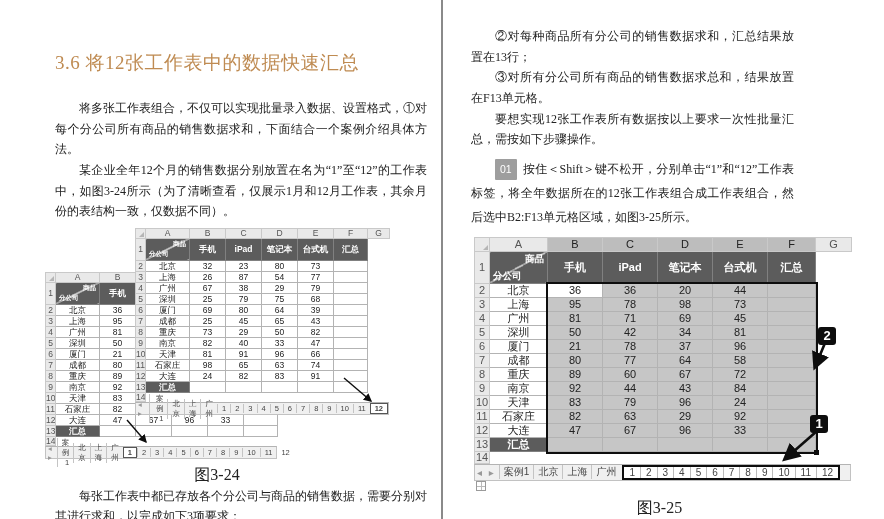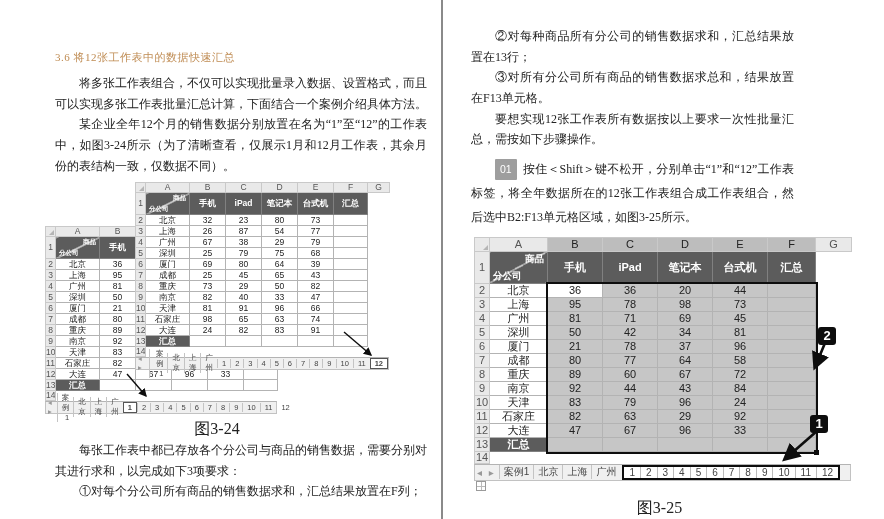--- a/index.html
+++ b/index.html
@@ -2,21 +2,21 @@
 <html><head>
 <meta charset="utf-8">
 <style>
   html,body{margin:0;padding:0;}
   body{width:884px;height:519px;background:#fff;overflow:hidden;position:relative;
        font-family:"Liberation Serif","DejaVu Serif",serif;color:#222;}
   .page{position:absolute;top:0;height:519px;}
   #pageL{left:0;width:441px;padding:50px 14px 0 55px;box-sizing:border-box;}
   #pageR{left:443px;width:373px;padding:26px 22px 0 28px;box-sizing:border-box;}
   #divider{position:absolute;left:441px;top:0;width:2px;height:519px;background:#8a8a8a;}
-  h2.sec{font-size:11px;font-weight:normal;color:#bf8b52;margin:0 0 8px 0;letter-spacing:.5px;}
+  h2.sec{font-size:19px;font-weight:normal;color:#bf8b52;margin:0 0 22px 0;letter-spacing:.5px;}
   p.body{font-size:12px;line-height:1.72;text-align:justify;text-indent:2em;margin:0;}
   p.step{font-size:12px;line-height:2.0;text-align:justify;text-indent:2em;margin:7px 0 0 0;}
   .step-badge{display:inline-block;background:#9e9e9e;color:#fff;
       font-family:"Liberation Sans","DejaVu Sans",sans-serif;font-size:10.5px;
       padding:0 5px;margin-right:6px;border-radius:1px;text-indent:0;}
   .figcap{text-align:center;font-size:16px;color:#222;margin-top:5px;}
 
   
   .fig{position:relative;}
   #fig324{width:344px;height:232px;margin:6px 0 0 -10px;}
@@ -68,21 +68,21 @@
      display:flex;align-items:center;justify-content:center;border-radius:3px;z-index:5;}
   svg.ann{position:absolute;left:0;top:0;pointer-events:none;z-index:4;}
 </style>
 </head>
 <body>
 
 <div id="divider"></div>
 
 <div class="page" id="pageL">
   <h2 class="sec">3.6 将12张工作表中的数据快速汇总</h2>
-  <p class="body">将多张工作表组合，不仅可以实现批量录入数据、设置格式，而且可以实现多张工作表批量汇总计算，下面结合一个案例介绍具体方法。</p>
+  <p class="body">将多张工作表组合，不仅可以实现批量录入数据、设置格式，①对每个分公司所有商品的销售数据求和，下面结合一个案例介绍具体方法。</p>
   <p class="body">某企业全年12个月的销售数据分别放置在名为“1”至“12”的工作表中，如图3-24所示（为了清晰查看，仅展示1月和12月工作表，其余月份的表结构一致，仅数据不同）。</p>
 
   <div class="fig" id="fig324">
     <div class="sheet-panel small" id="sheet1panel">
         <table class="xl" style="width:232px">
           <colgroup>
             <col style="width:10px">
             <col style="width:44px">
             <col style="width:36px">
             <col style="width:36px">

